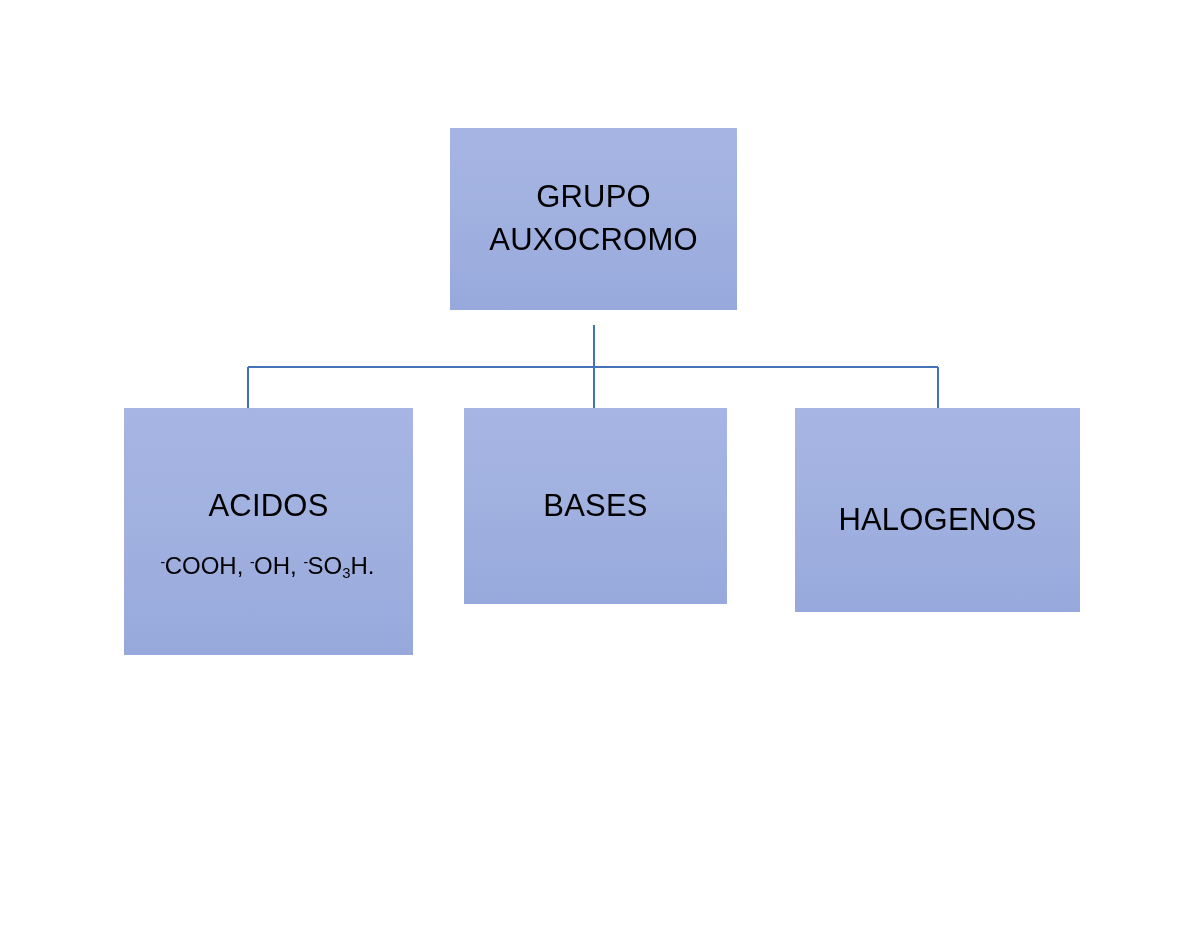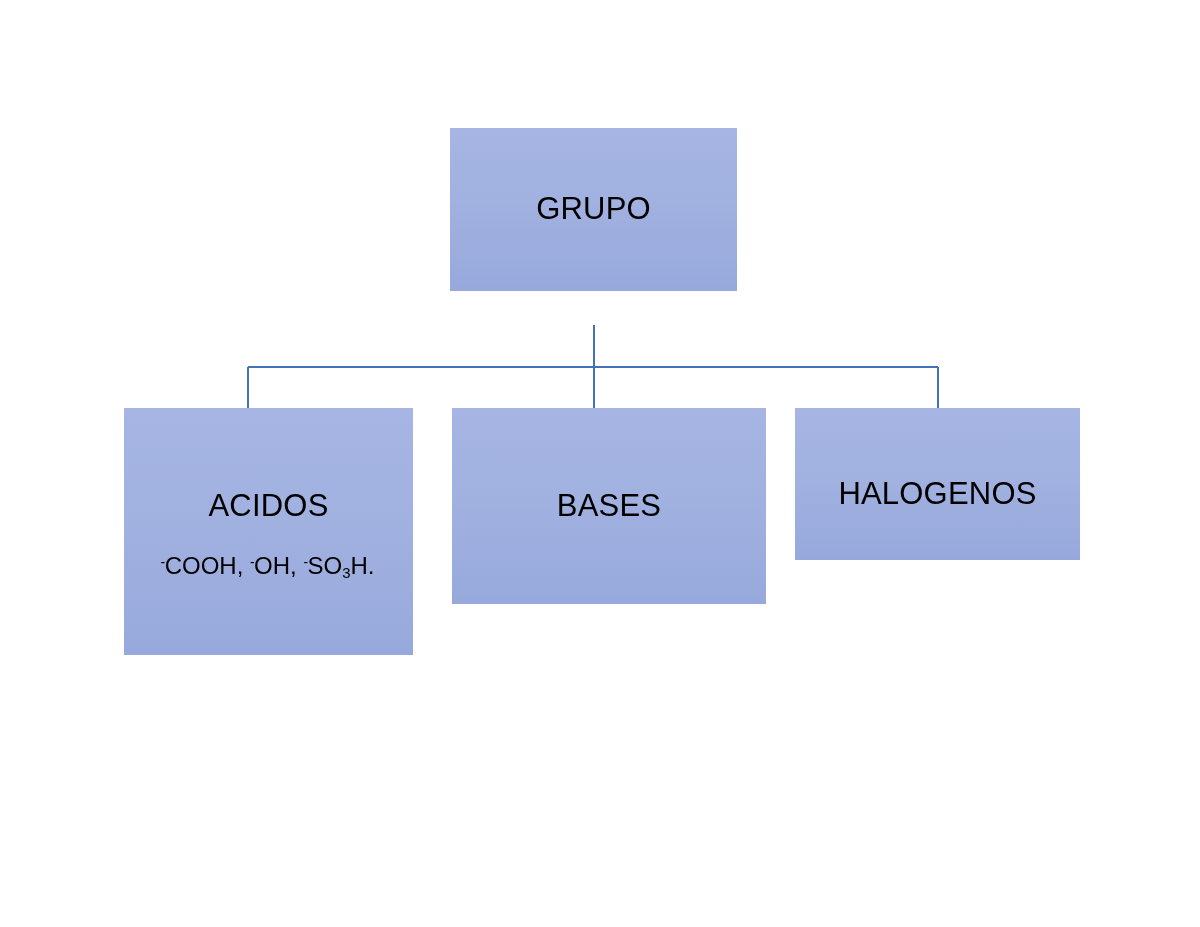--- a/index.html
+++ b/index.html
@@ -43,39 +43,39 @@
     align-items: center;
     justify-content: center;
     color: #000000;
     text-align: center;
   }
 
   #node-root {
     left: 450px;
     top: 128px;
     width: 287px;
-    height: 163px;
+    height: 182px;
   }
   #node-acidos {
     left: 124px;
     top: 408px;
     width: 289px;
     height: 247px;
   }
   #node-bases {
-    left: 452px;
+    left: 464px;
     top: 408px;
-    width: 314px;
+    width: 263px;
     height: 196px;
   }
   #node-halogenos {
     left: 795px;
     top: 408px;
     width: 285px;
-    height: 152px;
+    height: 204px;
   }
 
   .node-title {
     font-size: 31px;
     line-height: 1.30;
     letter-spacing: 0.2px;
     white-space: nowrap;
   }
 
   .node-formula {
@@ -130,20 +130,21 @@
       <line x1="248" y1="367" x2="248" y2="408"></line>
 
       <line x1="594" y1="367" x2="594" y2="408"></line>
 
       <line x1="938" y1="367" x2="938" y2="408"></line>
     </g>
   </svg>
 
   <div class="node" id="node-root">
     <div class="node-title">GRUPO</div>
+    <div class="node-title">AUXOCROMO</div>
   </div>
 
   <div class="node" id="node-acidos">
     <div class="node-title">ACIDOS</div>
     <div class="node-formula">
       <span class="formula-row"><sup class="minus">-</sup>COOH, <sup class="minus">-</sup>OH, <sup class="minus">-</sup>SO<sub class="num">3</sub>H.</span>
     </div>
   </div>
 
   <div class="node" id="node-bases">

